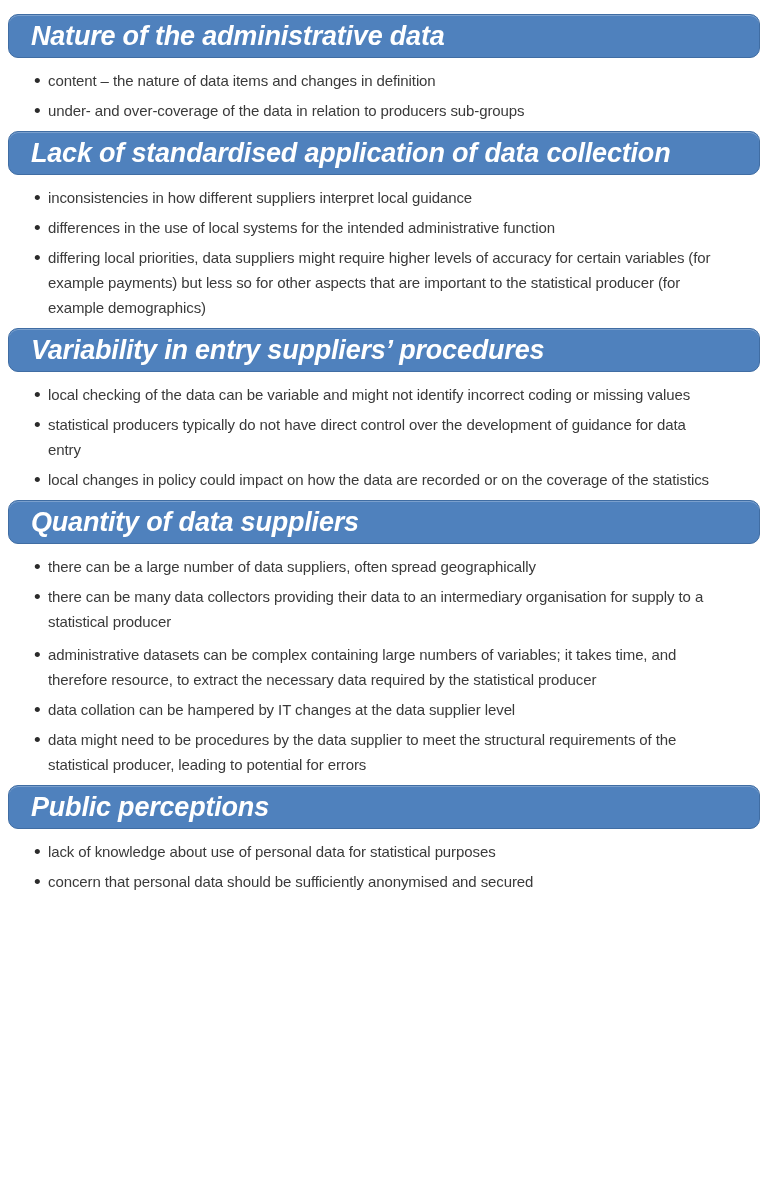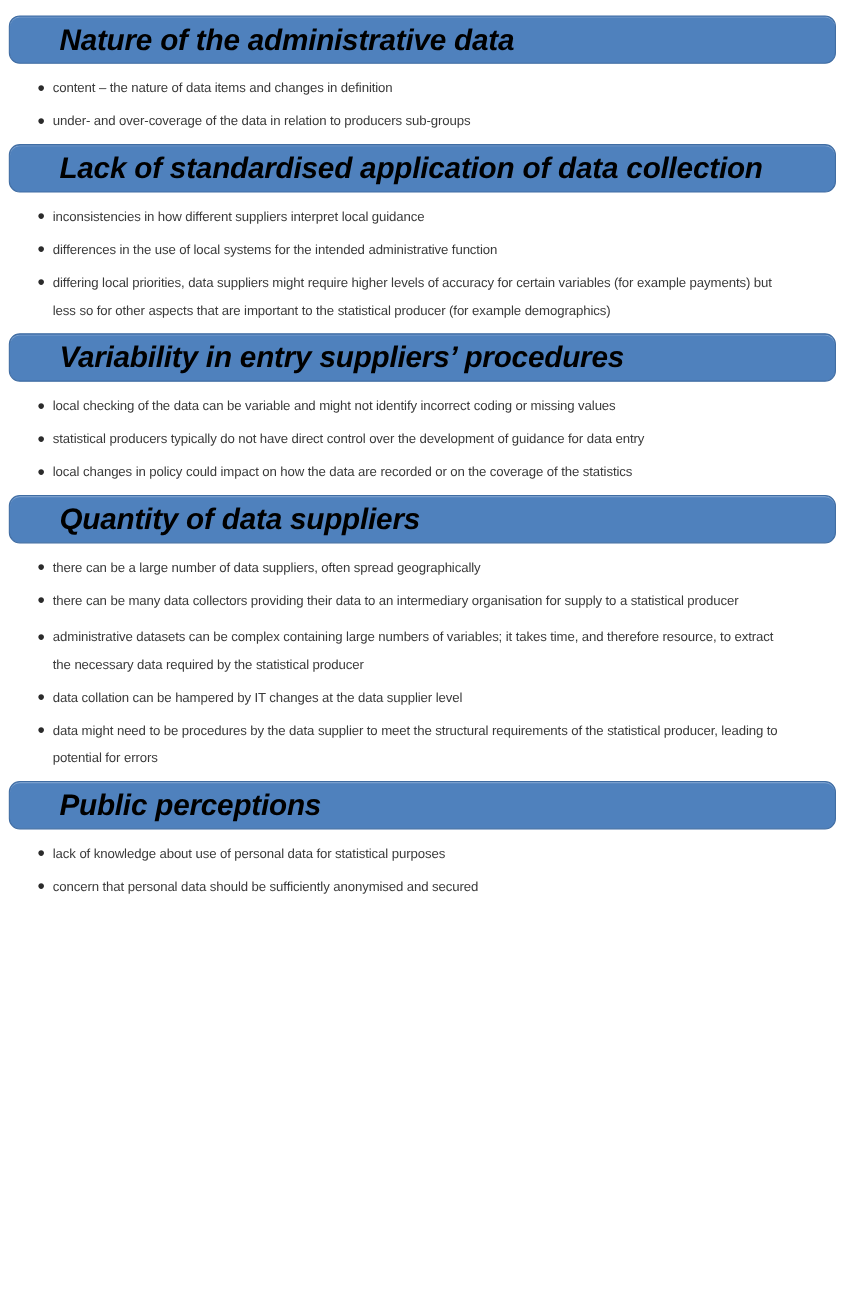--- a/index.html
+++ b/index.html
@@ -26,38 +26,37 @@
     background: #4f81bd;
     border: 1px solid #406da3;
     border-radius: 10px;
     box-sizing: border-box;
     display: flex;
     align-items: center;
     padding-left: 22px;
     box-shadow: inset 0 1px 0 rgba(255,255,255,0.25);
   }
   .section-title {
-    color: #000000;
+    color: #ffffff;
     font-size: 27px;
     font-weight: 700;
     font-style: italic;
     letter-spacing: -0.2px;
     white-space: nowrap;
-    margin-left: 23px;
   }
   ul.bullets {
     list-style: none;
     margin: 0;
     padding: 0 56px 0 34px;
   }
   ul.bullets li {
     position: relative;
     padding-left: 14px;
     color: #3a3a3a;
-    font-size: 12px;
+    font-size: 15px;
     line-height: 25px;
     letter-spacing: -0.1px;
     margin-bottom: 5px;
   }
   ul.bullets li::before {
     content: "\2022";
     position: absolute;
     left: 0;
     top: 0;
     color: #2b2b2b;

